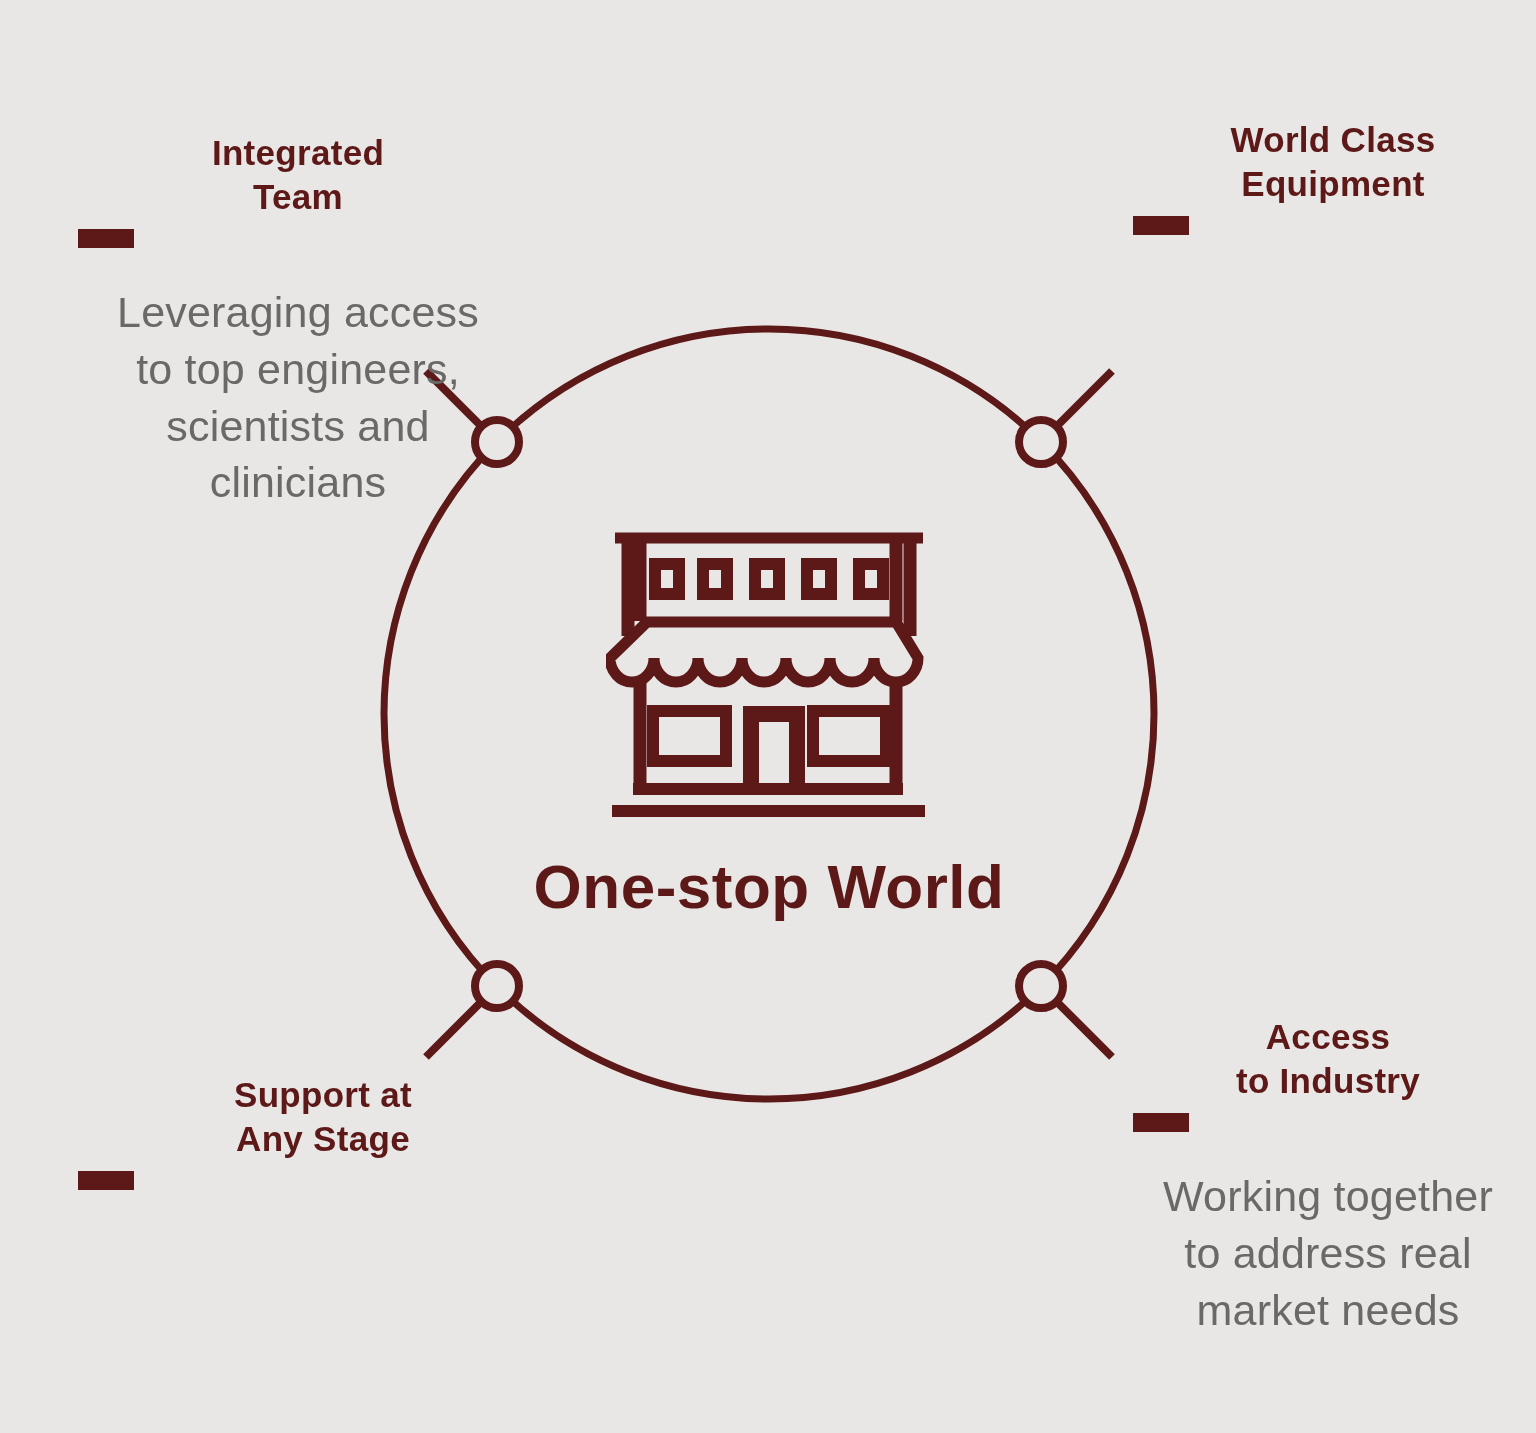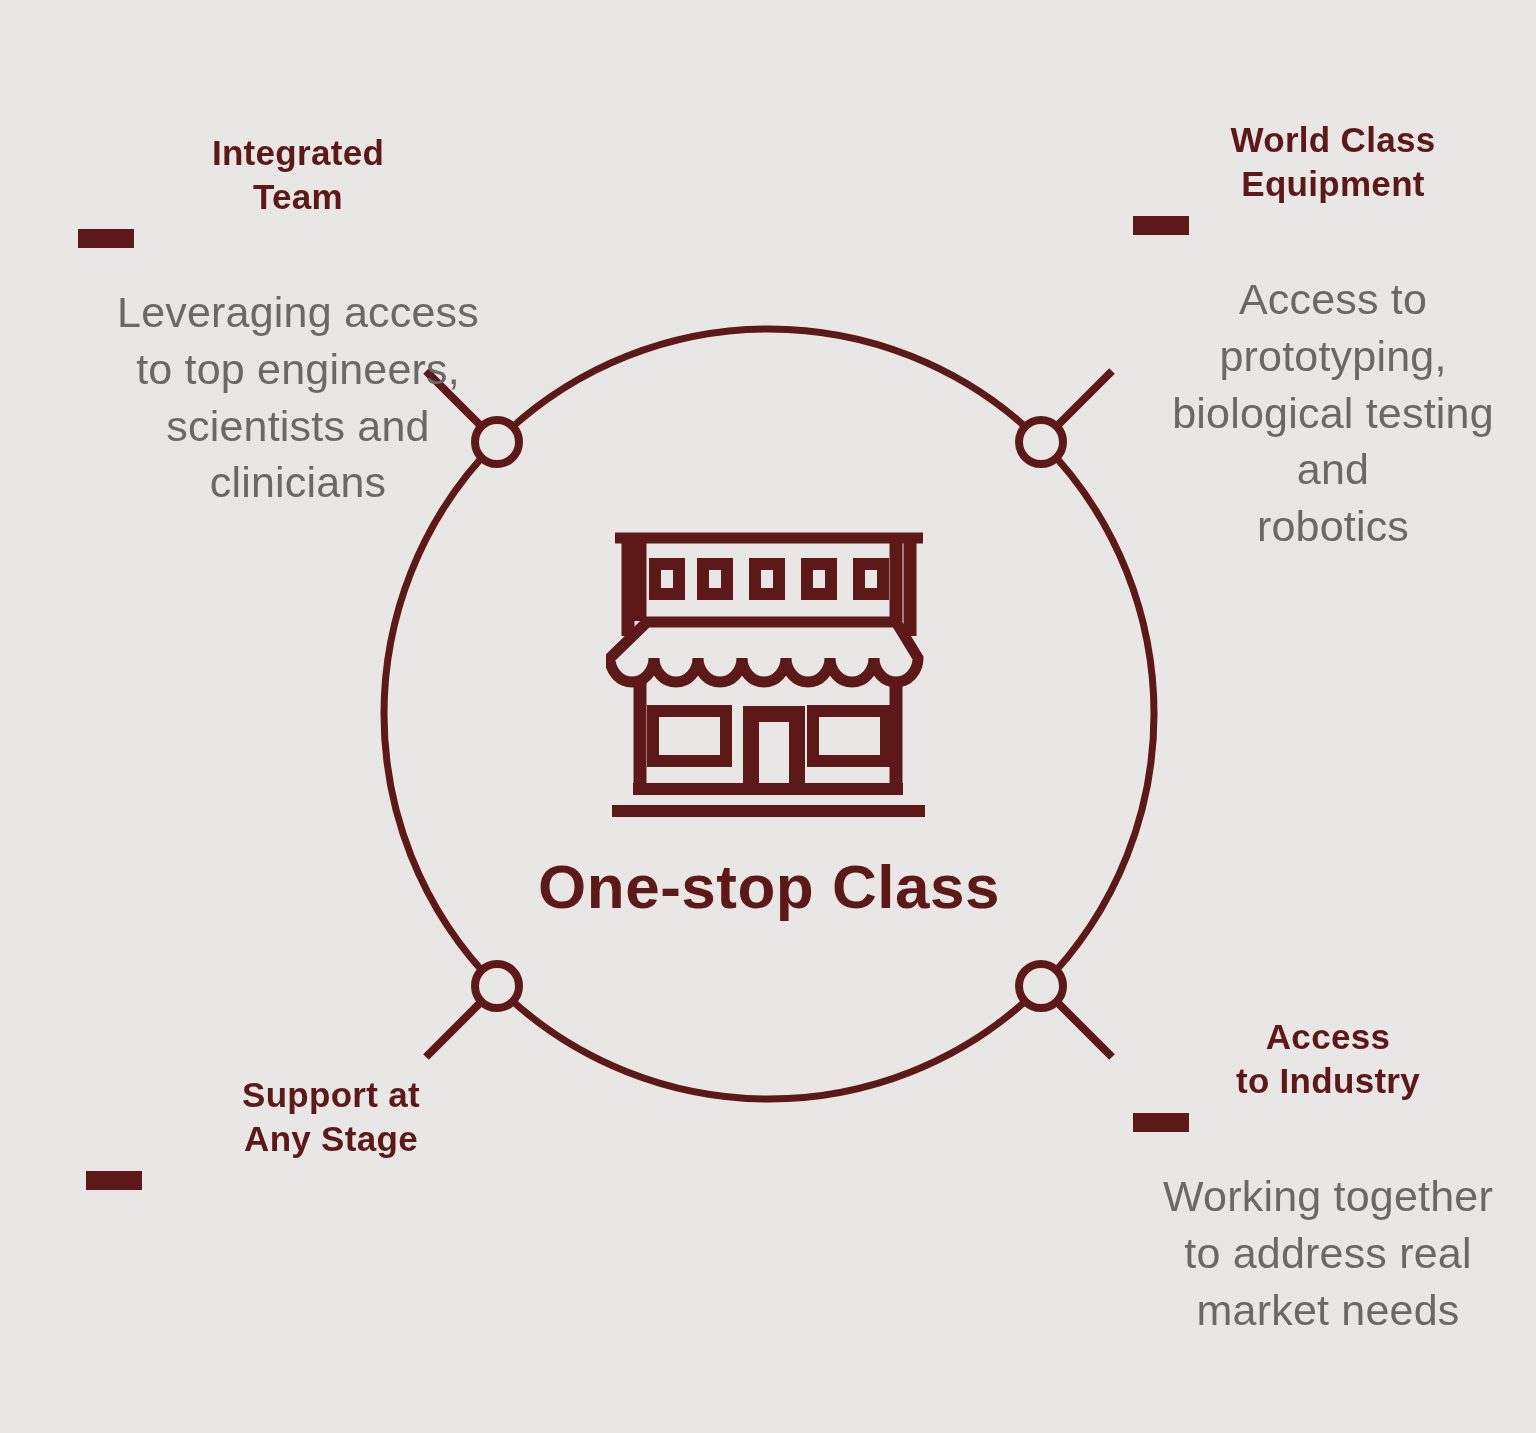--- a/index.html
+++ b/index.html
@@ -61,21 +61,21 @@
   .feature p {
     font-size: 43px;
     font-weight: 400;
     line-height: 1.32;
     color: var(--body-text);
     white-space: pre-line;
     letter-spacing: 0.2px;
   }
   .feature.tl { left: 78px;   top: 131px;  width: 440px; }
   .feature.tr { left: 1133px; top: 118px;  width: 400px; }
-  .feature.bl { left: 78px;   top: 1073px; width: 490px; margin-left: 8px; }
+  .feature.bl { left: 78px;   top: 1073px; width: 490px; }
   .feature.br { left: 1133px; top: 1015px; width: 390px; }
 </style>
 </head>
 <body>
 
 <div class="canvas">
 
   <svg class="ring" width="1536" height="1433" viewBox="0 0 1536 1433">
     <circle cx="769" cy="714" r="385" fill="none" stroke="currentColor" stroke-width="7"></circle>
     <line x1="497" y1="442" x2="426" y2="371" stroke="currentColor" stroke-width="8"></line>
@@ -120,39 +120,36 @@
                A22 24 0 0 1 268 134
                A22 24 0 0 1 224 134
                A22 24 0 0 1 180 134
                A22 24 0 0 1 136 134
                A22 24 0 0 1 92 134
                A22 24 0 0 1 48 134
                A22 24 0 0 1 4 134 Z" stroke-width="11" fill="var(--background)"></path>
     </g>
   </svg>
 
-  <div class="center-title">One-stop Class</div>
+  <div class="center-title">One-stop World</div>
 
   <div class="feature tl">
     <h2>Integrated
 Team</h2>
     <div class="bar"></div>
     <p>Leveraging access
 to top engineers,
 scientists and
 clinicians</p>
   </div>
 
   <div class="feature tr">
     <h2>World Class
 Equipment</h2>
     <div class="bar"></div>
-    <p>Access to prototyping,
-biological testing and
-robotics</p>
   </div>
 
   <div class="feature bl">
     <h2>Support at
 Any Stage</h2>
     <div class="bar"></div>
   </div>
 
   <div class="feature br">
     <h2>Access

